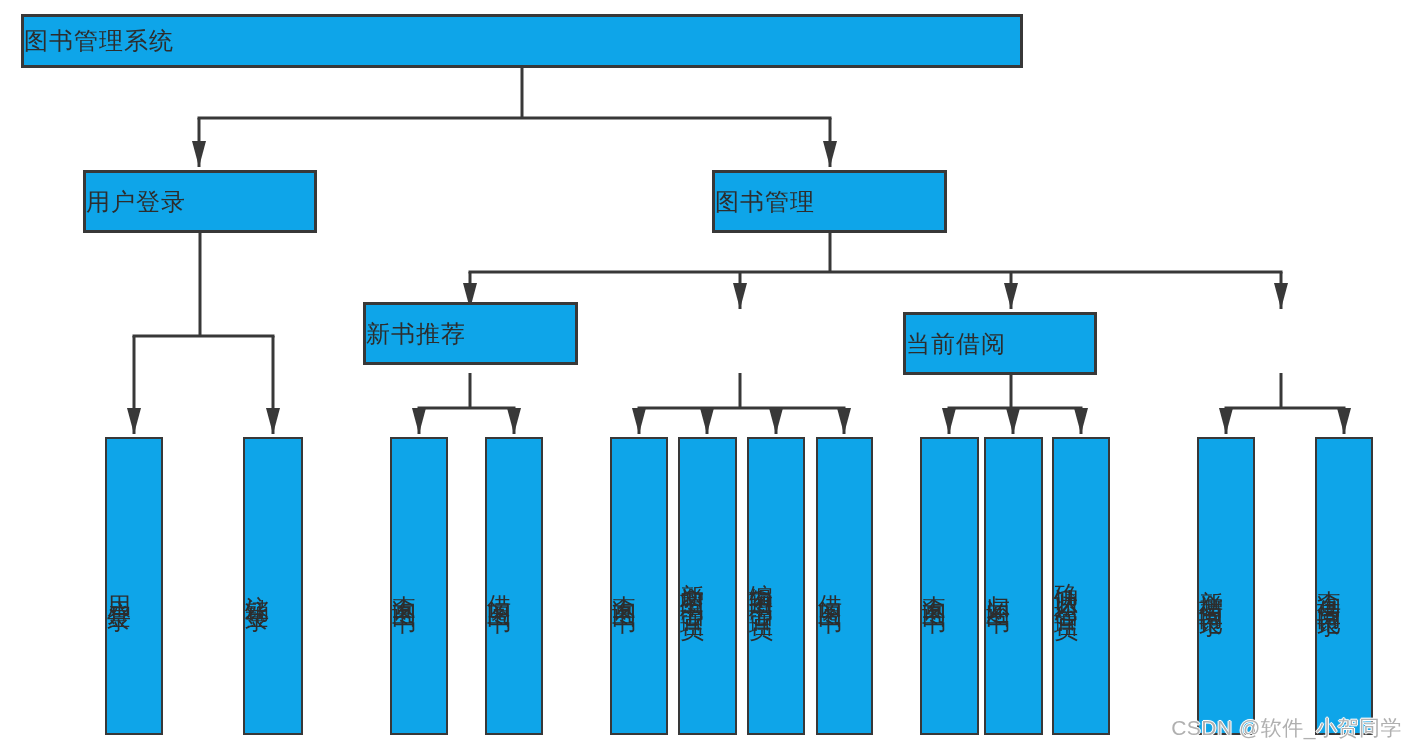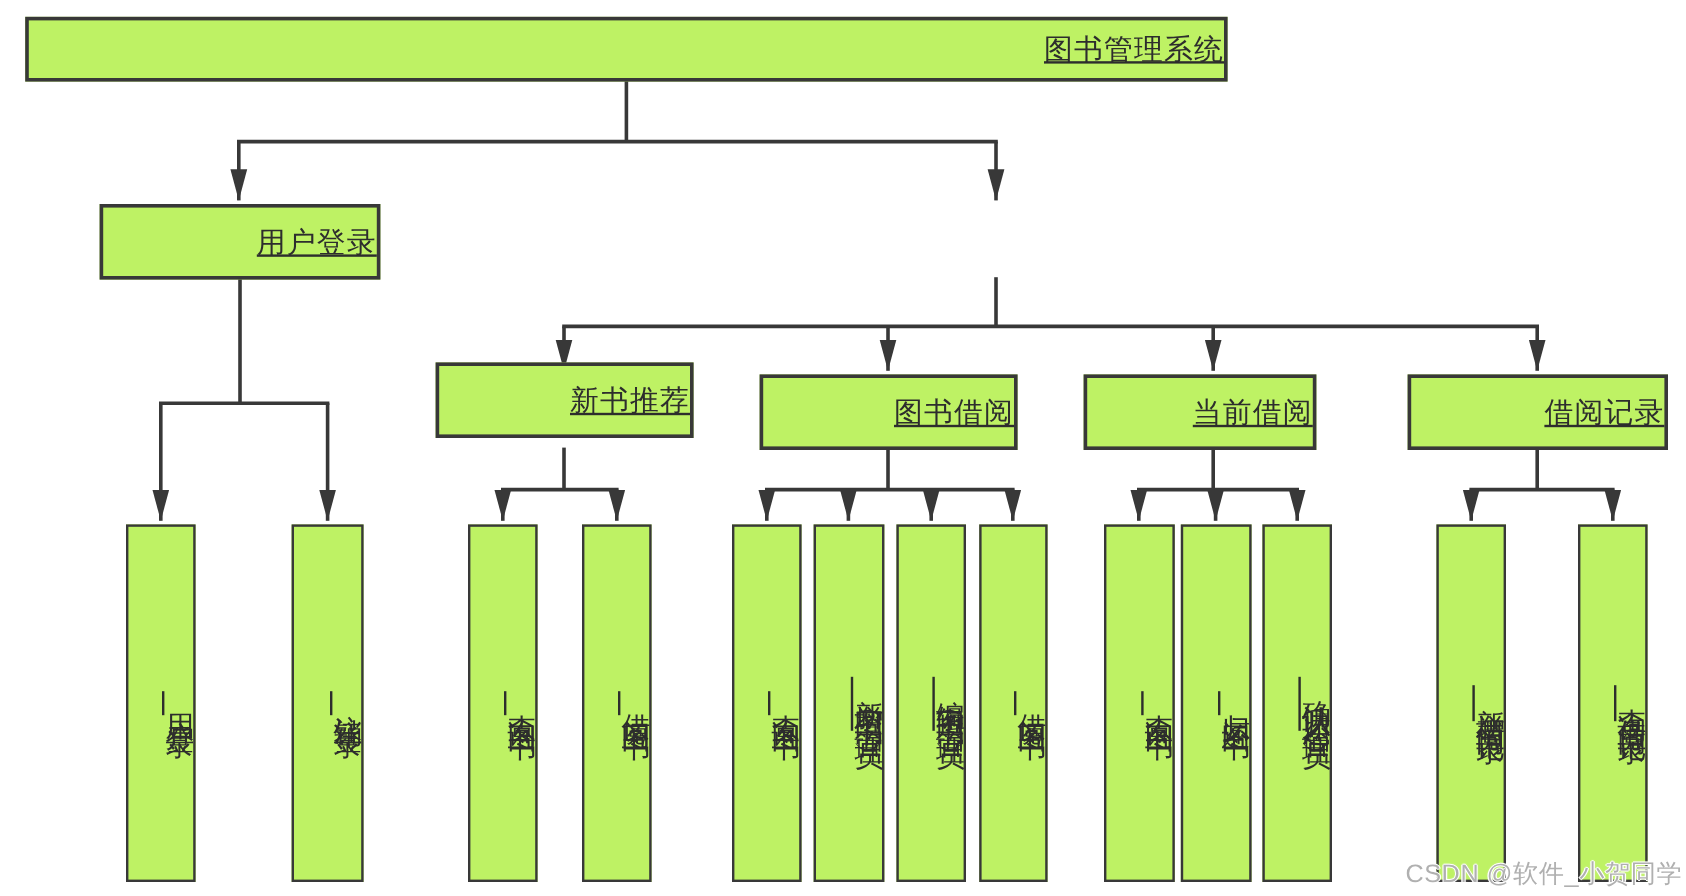--- a/index.html
+++ b/index.html
@@ -7,24 +7,24 @@
     position:relative;width:1405px;height:747px;overflow:hidden;
     background:var(--background,#ffffff);
     font-family:"Liberation Sans","DejaVu Sans",sans-serif;
     color:var(--text,#2d2d2d);
   }
   svg.connectors{position:absolute;left:0;top:0;}
   svg .c{stroke:var(--line,#383838);stroke-width:3;fill:none;}
   svg .h{stroke-linecap:square;}
   #ah path{fill:var(--line,#383838);stroke:none;}
   .node{
-    position:absolute;box-sizing:border-box;background:#bef264;
+    position:absolute;box-sizing:border-box;background:#0ea5e9;
     border:3px solid var(--line,#383838);
-    display:flex;align-items:center;justify-content:flex-end;
-    font-size:24px;letter-spacing:1px;white-space:nowrap;text-decoration:underline;
+    display:flex;align-items:center;justify-content:flex-start;
+    font-size:24px;letter-spacing:1px;white-space:nowrap;
   }
   .leaf{border-width:2.5px;}
   .vtext{
     writing-mode:vertical-rl;text-orientation:mixed;
     line-height:1;letter-spacing:5px;white-space:normal;
   }
   .watermark{
     position:absolute;right:3px;bottom:5px;z-index:5;
     font-size:21px;letter-spacing:0.5px;
     color:var(--watermark,#b0b0b0);
@@ -98,32 +98,29 @@
     </g>
   </svg>
 
   <div class="node" style="left:21px;top:14px;width:1002px;height:54px">
     <span>图书管理系统</span>
   </div>
 
   <div class="node" style="left:83px;top:170px;width:234px;height:63px">
     <span>用户登录</span>
   </div>
+  <div class="node" style="left:712px;top:170px;width:235px;height:63px">
+    <span>图书管理</span>
+  </div>
 
   <div class="node" style="left:363px;top:302px;width:215px;height:63px">
     <span>新书推荐</span>
   </div>
-  <div class="node" style="left:633px;top:312px;width:215px;height:63px">
-    <span>图书借阅</span>
-  </div>
   <div class="node" style="left:903px;top:312px;width:194px;height:63px">
     <span>当前借阅</span>
-  </div>
-  <div class="node" style="left:1173px;top:312px;width:217px;height:63px">
-    <span>借阅记录</span>
   </div>
 
   <div class="node leaf" style="left:105px;top:437px;width:58px;height:298px">
     <span class="vtext">用户登录</span>
   </div>
   <div class="node leaf" style="left:243px;top:437px;width:60px;height:298px">
     <span class="vtext">注销登录</span>
   </div>
 
   <div class="node leaf" style="left:390px;top:437px;width:58px;height:298px">

